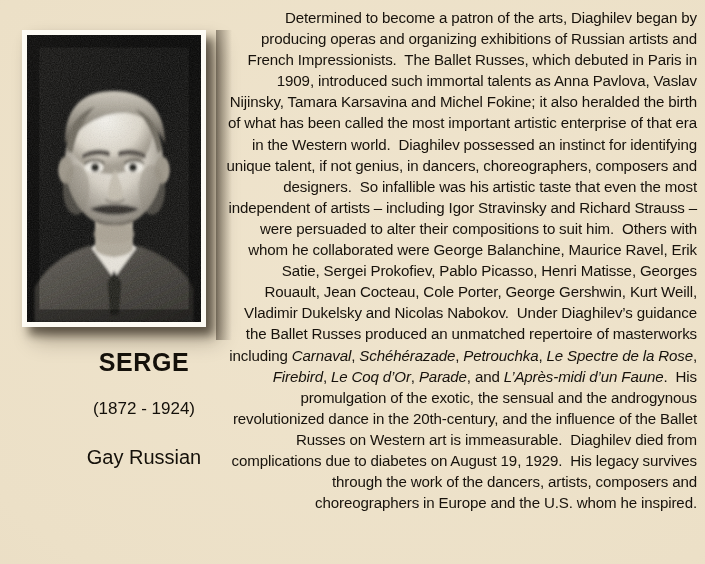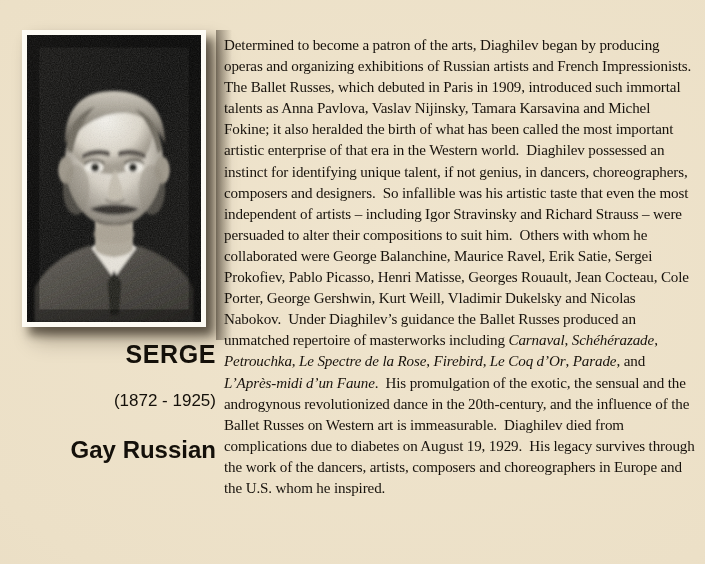--- a/index.html
+++ b/index.html
@@ -60,24 +60,25 @@
 
   #portrait-photo svg {
     display: block;
     width: 100%;
     height: 100%;
   }
 
   #caption-block {
     position: absolute;
     left: 0;
-    top: 340px;
+    top: 348px;
     width: 216px;
-    text-align: right;
-    color: #14100a;
+    text-align: center;
+    color: #14100a;
+    padding-left: 36px;
   }
 
   .caption-name {
     font-family: "Liberation Sans", sans-serif;
     font-weight: bold;
     font-size: 25px;
     letter-spacing: 0.6px;
     line-height: 29px;
     margin: 0;
     padding: 0;
@@ -89,22 +90,22 @@
     font-weight: normal;
     font-size: 17px;
     line-height: 20px;
     margin: 0;
     padding: 22px 0 0 0;
     color: #14100a;
   }
 
   .caption-role {
     font-family: "Liberation Sans", sans-serif;
-    font-weight: bold;
-    font-size: 24px;
+    font-weight: normal;
+    font-size: 20px;
     line-height: 25px;
     margin: 0;
     padding: 0;
     color: #14100a;
   }
 
   #caption-role-wrap {
     padding-top: 26px;
   }
 
@@ -117,28 +118,27 @@
     height: 564px;
     padding: 0;
     box-sizing: border-box;
   }
 
   #body-text {
     position: absolute;
     left: 8px;
     top: 7px;
     width: 473px;
-    text-align: left;
-    font-family: Liberation Serif, serif;
+    text-align: right;
+    font-family: Liberation Sans, sans-serif;
     font-size: 15.1px;
     line-height: 21.1px;
     color: #17120c;
     letter-spacing: -0.12px;
     word-spacing: -0.1px;
-    margin-top: 28px;
   }
 
   #body-text i,
   #body-text em {
     font-style: italic;
   }
 
   
   #photo-shadow-bleed {
     position: absolute;
@@ -250,21 +250,21 @@
           <rect x="0" y="0" width="184" height="297" filter="url(#grain)" fill="#ffffff" opacity="0.40"></rect>
           <rect x="0" y="0" width="184" height="297" filter="url(#grain)" fill="#000000" opacity="0.35"></rect>
 
           <rect x="0" y="0" width="184" height="297" fill="none" stroke="#000000" stroke-width="26" opacity="0.35"></rect>
         </svg>
       </div>
     </div>
 
     <div id="caption-block">
       <div class="caption-name">SERGE</div>
-      <div id="caption-dates">(1872 - 1925)</div>
+      <div id="caption-dates">(1872 - 1924)</div>
       <div id="caption-role-wrap">
         <div class="caption-role">Gay Russian</div>
       </div>
     </div>
   </div>
 
   <div id="body-column">
     <div id="photo-shadow-bleed"></div>
     <div id="body-text">Determined to become a patron of the arts, Diaghilev began by producing operas and organizing exhibitions of Russian artists and French Impressionists.&nbsp; The Ballet Russes, which debuted in Paris in 1909, introduced such immortal talents as Anna Pavlova, Vaslav Nijinsky, Tamara Karsavina and Michel Fokine; it also heralded the birth of what has been called the most important artistic enterprise of that era in the Western world.&nbsp; Diaghilev possessed an instinct for identifying unique talent, if not genius, in dancers, choreographers, composers and designers.&nbsp; So infallible was his artistic taste that even the most independent of artists – including Igor Stravinsky and Richard Strauss – were persuaded to alter their compositions to suit him.&nbsp; Others with whom he collaborated were George Balanchine, Maurice Ravel, Erik Satie, Sergei Prokofiev, Pablo Picasso, Henri Matisse, Georges Rouault, Jean Cocteau, Cole Porter, George Gershwin, Kurt Weill, Vladimir Dukelsky and Nicolas Nabokov.&nbsp; Under Diaghilev’s guidance the Ballet Russes produced an unmatched repertoire of masterworks including <i>Carnaval</i>, <i>Schéhérazade</i>, <i>Petrouchka</i>, <i>Le Spectre de la Rose</i>, <i>Firebird</i>, <i>Le Coq d’Or</i>, <i>Parade</i>, and <i>L’Après-midi d’un Faune</i>.&nbsp; His promulgation of the exotic, the sensual and the androgynous revolutionized dance in the 20th-century, and the influence of the Ballet Russes on Western art is immeasurable.&nbsp; Diaghilev died from complications due to diabetes on August 19, 1929.&nbsp; His legacy survives through the work of the dancers, artists, composers and choreographers in Europe and the U.S. whom he inspired.</div>
   </div>

